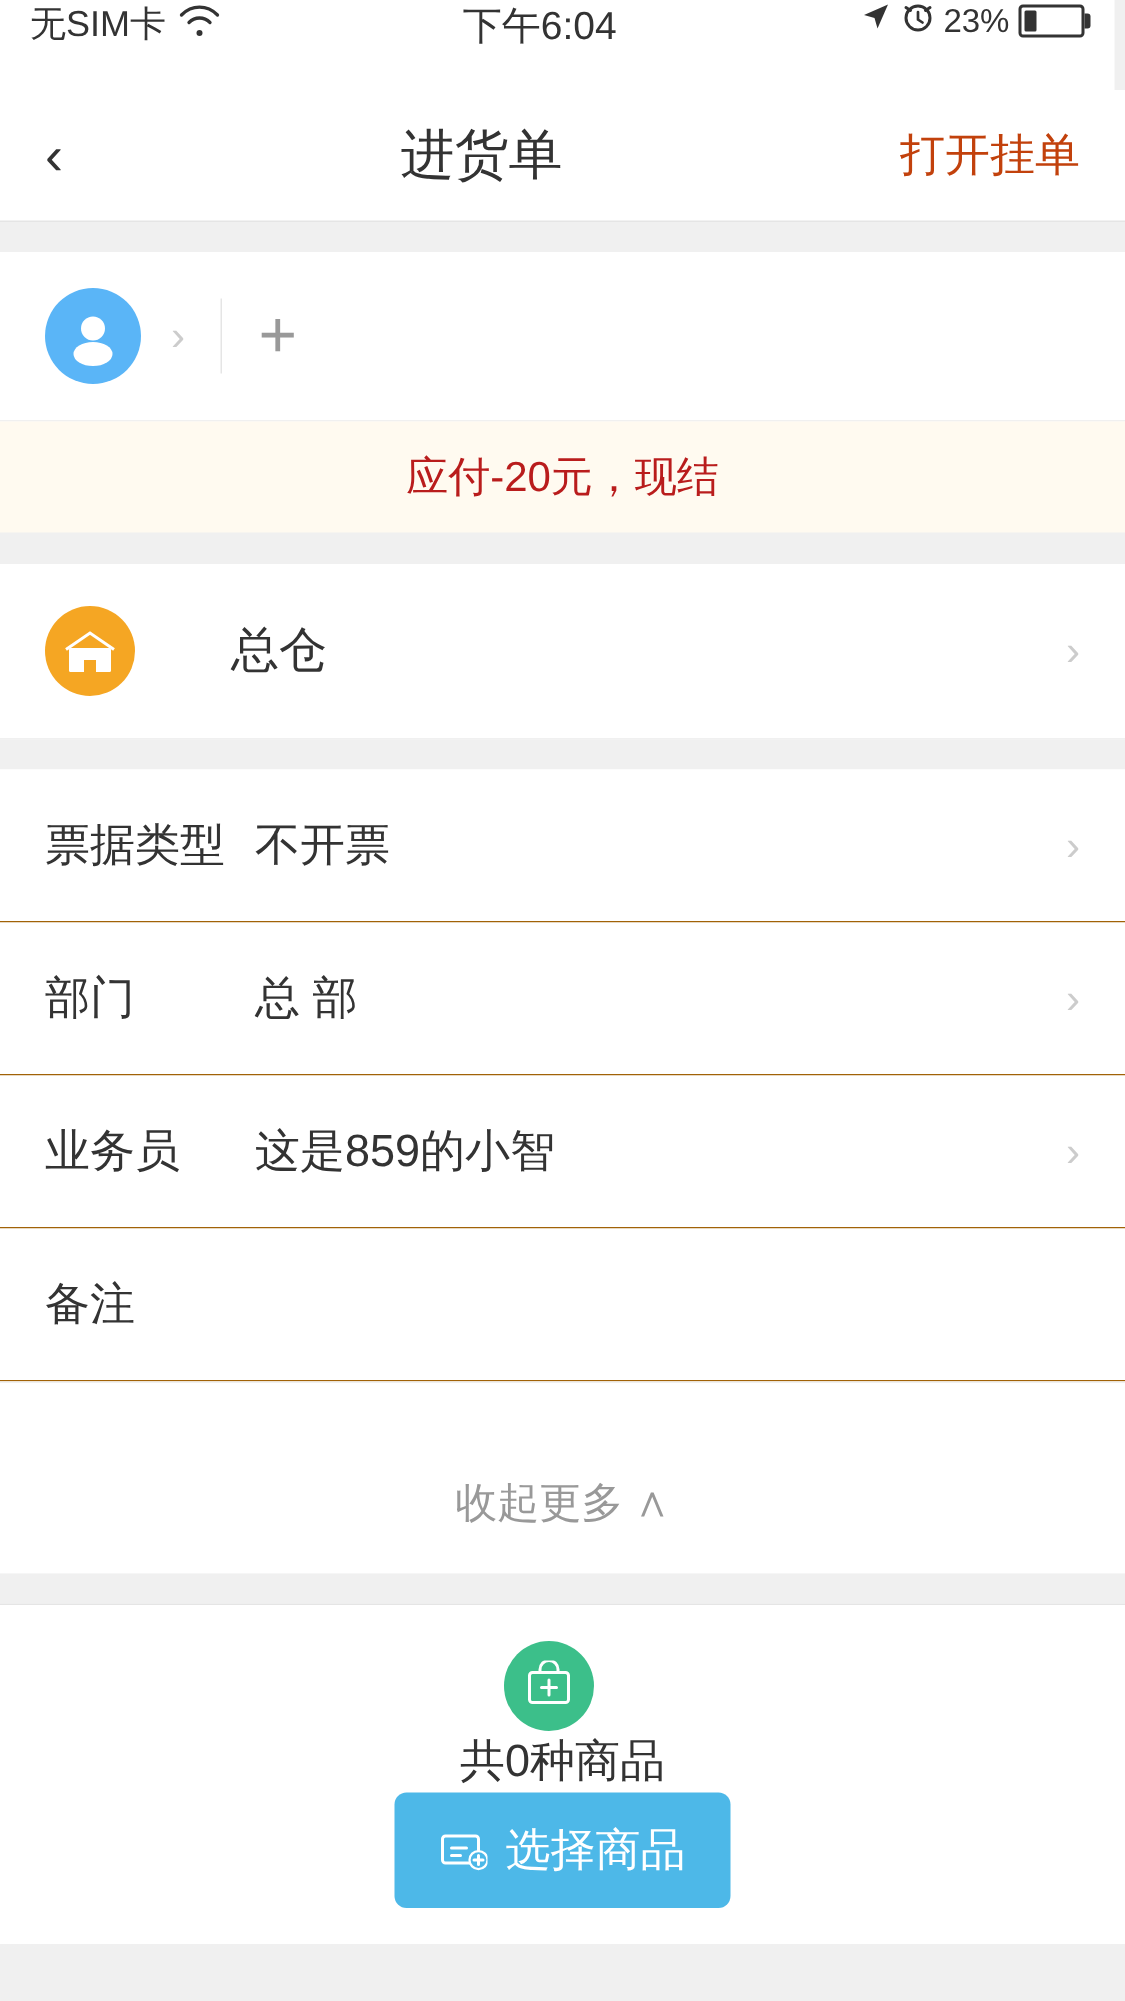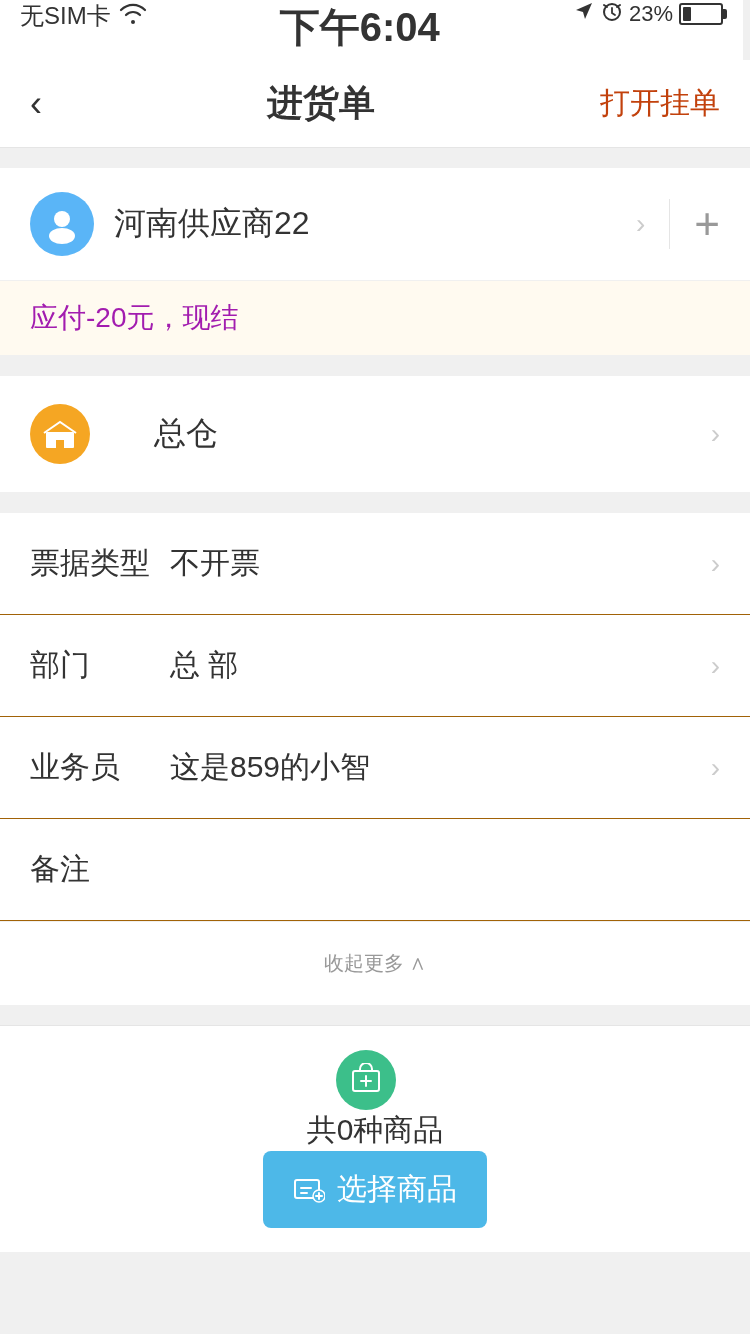--- a/index.html
+++ b/index.html
@@ -19,21 +19,21 @@
       height: 60px;
       background: #fff;
       display: flex;
       align-items: flex-start;
       justify-content: space-between;
       padding: 0 20px;
       font-size: 24px;
       color: #333;
     }
     .status-left { display: flex; align-items: center; gap: 8px; }
-    .status-center { font-size: 40px; font-weight: 700; }
+    .status-center { font-size: 26px; font-weight: 400; }
     .status-right { display: flex; align-items: center; gap: 6px; font-size: 22px; }
     .battery-icon {
       width: 44px; height: 22px;
       border: 2px solid #333;
       border-radius: 3px;
       position: relative;
       display: flex;
       align-items: center;
       padding: 2px;
     }
@@ -63,21 +63,21 @@
       padding: 0 30px;
       border-bottom: 1px solid #e5e5e5;
     }
     .nav-back {
       font-size: 36px;
       color: #333;
       cursor: pointer;
     }
     .nav-title {
       font-size: 36px;
-      font-weight: 700;
+      font-weight: 400;
       color: #333;
     }
     .nav-action {
       font-size: 30px;
       color: #c2410c;
       cursor: pointer;
     }
 
     
     .section-divider {
@@ -130,22 +130,23 @@
       color: #999;
       cursor: pointer;
       line-height: 1;
     }
 
     
     .notice-bar {
       background: #fffaf0;
       padding: 18px 30px;
       font-size: 28px;
-      color: #a21caf;
+      color: #b91c1c;
       border-bottom: 1px solid #f0f0f0;
+      text-align: center;
     }
 
     
     .warehouse-row {
       display: flex;
       align-items: center;
       padding: 28px 30px;
       background: #fff;
       border-bottom: 1px solid #f0f0f0;
       gap: 44px;
@@ -199,22 +200,23 @@
     
     .collapse-row {
       background: #fff;
       display: flex;
       align-items: center;
       justify-content: center;
       padding: 28px 30px;
       border-top: 1px solid #f0f0f0;
     }
     .collapse-text {
-      font-size: 20px;
+      font-size: 28px;
       color: #999;
+      margin-top: 33px;
     }
 
     
     .bottom-bar {
       background: #fff;
       display: flex;
       align-items: center;
       padding: 24px 30px;
       border-top: 1px solid #e5e5e5;
       flex-direction: column;
@@ -291,21 +293,20 @@
 <div class="section-divider"></div>
 
 <div class="card-section">
   <div class="supplier-row">
     <div class="supplier-avatar">
       <svg viewBox="0 0 40 40" fill="white">
         <circle cx="20" cy="15" r="8" fill="white"></circle>
         <ellipse cx="20" cy="32" rx="13" ry="8" fill="white"></ellipse>
       </svg>
     </div>
-    <span class="supplier-name">河南供应商22</span>
     <span class="row-arrow">›</span>
     <div class="supplier-divider-vertical"></div>
     <span class="add-btn">+</span>
   </div>
 
   <div class="notice-bar">
     <span>应付-20元，现结</span>
   </div>
 </div>
 

